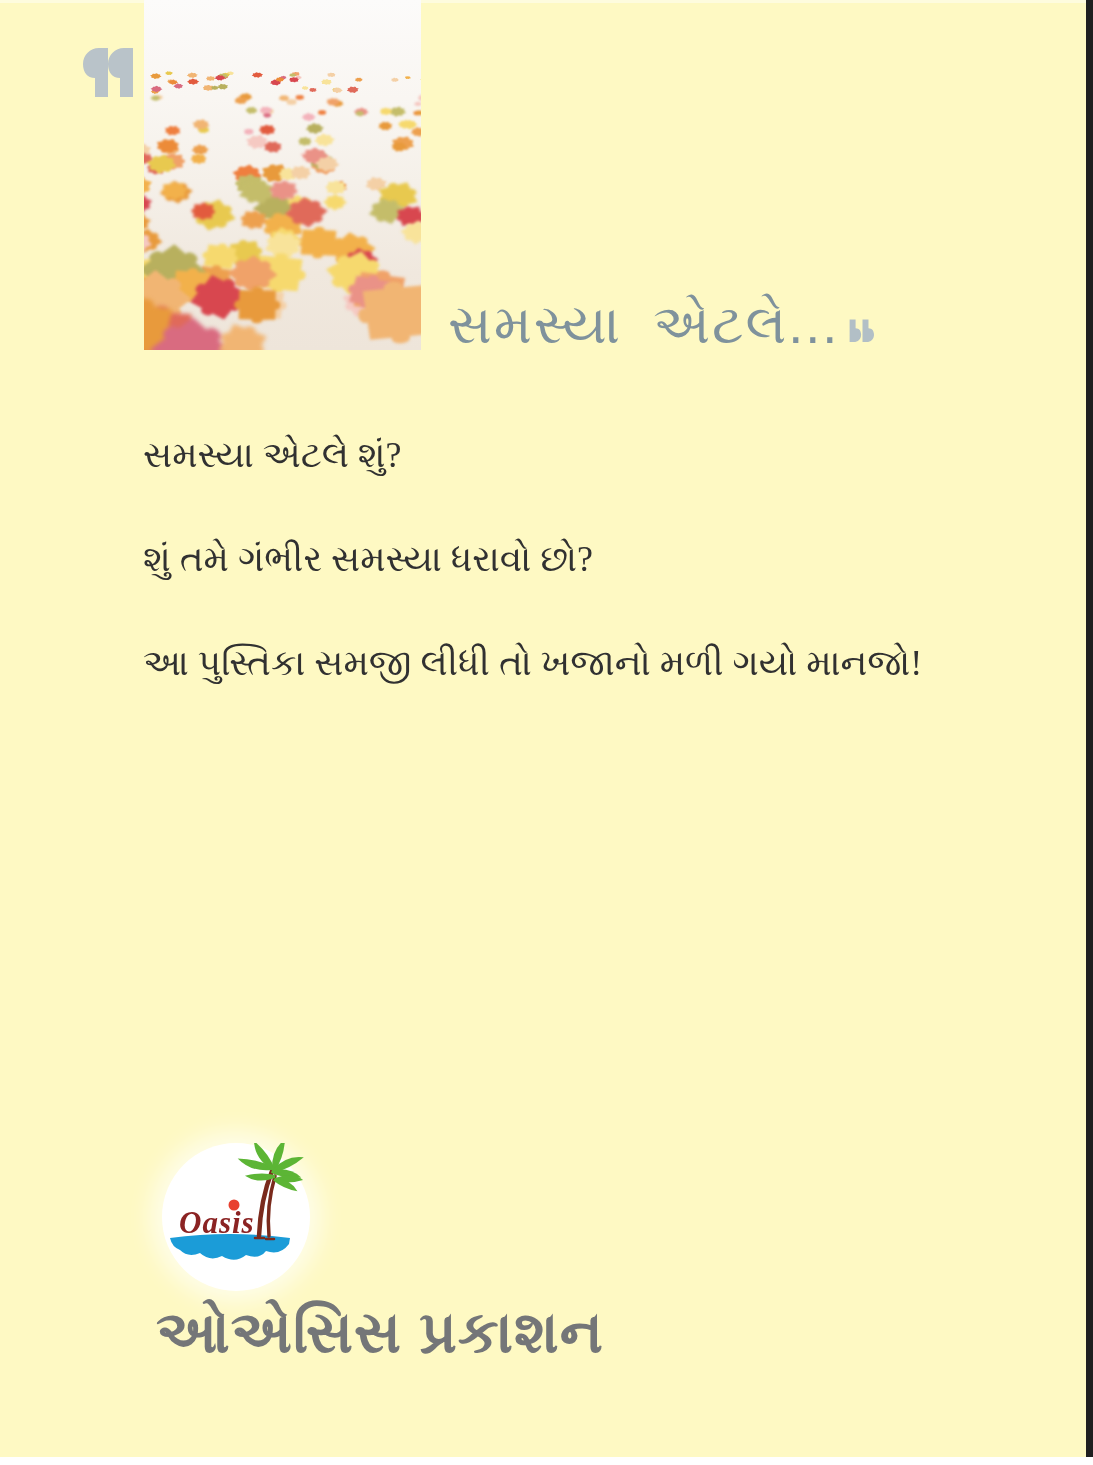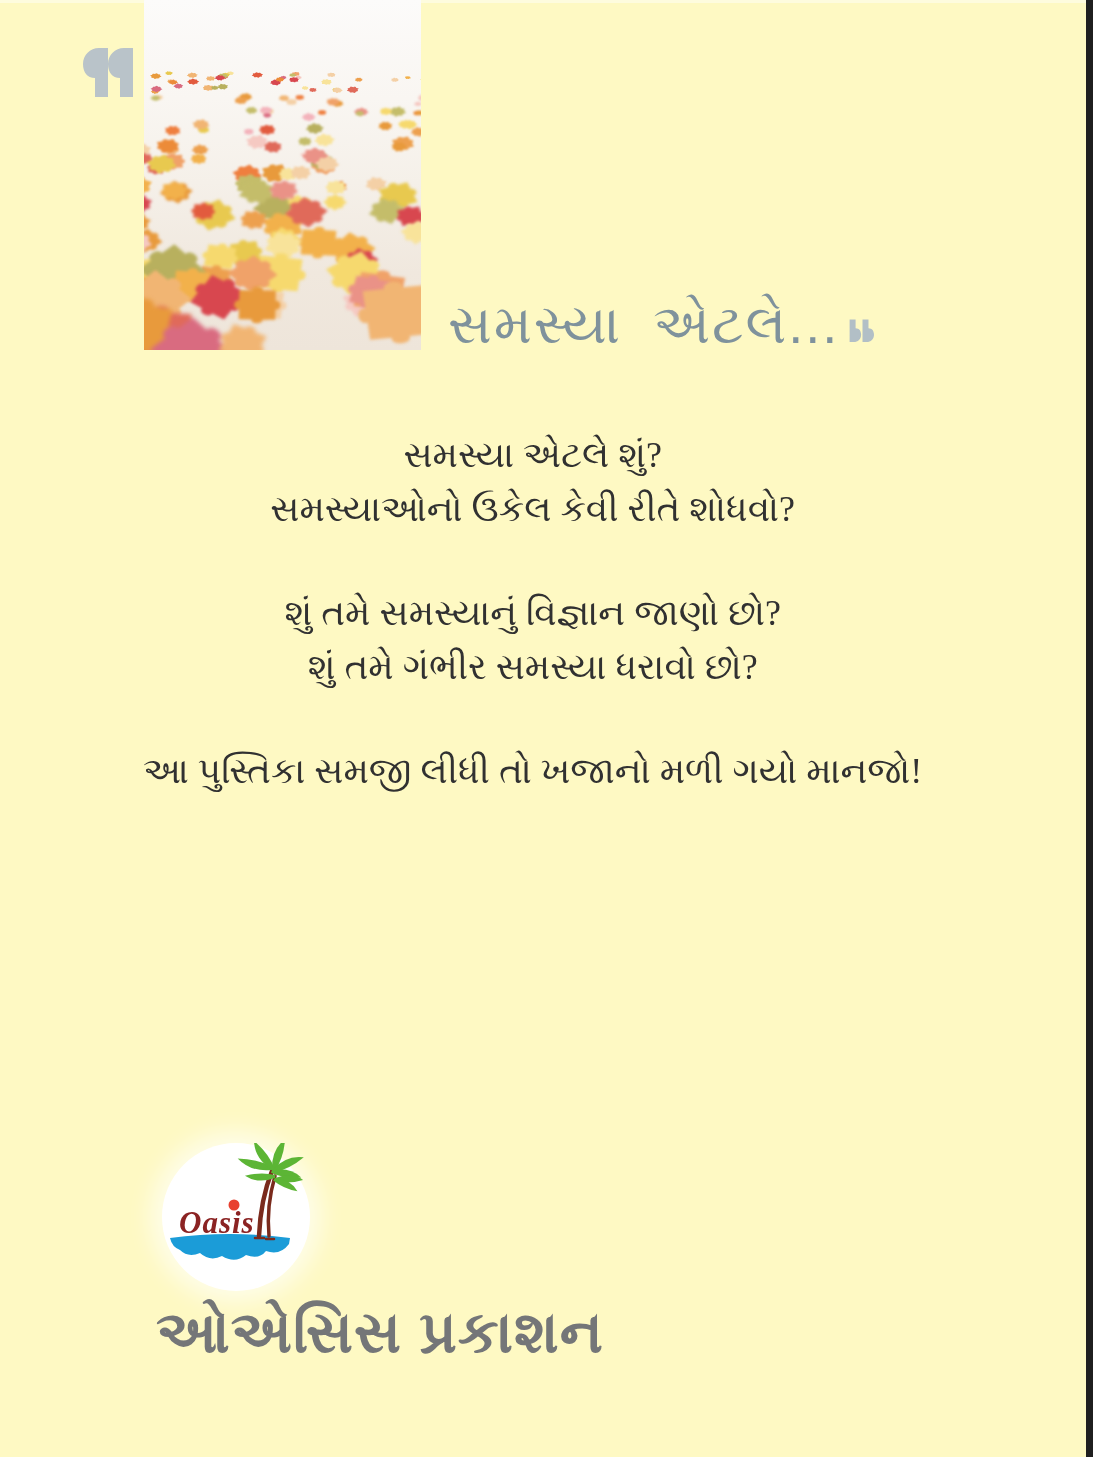--- a/index.html
+++ b/index.html
@@ -34,21 +34,21 @@
   }
   .close-quote{margin-left:10px;margin-top:30px;}
 
   .body-text{
     position:absolute;left:143px;top:428px;
     color:#313131;
     font-family:"Liberation Serif", serif;
     font-size:36px;line-height:54px;
   }
   .body-text .para{margin:0 0 50px 0;}
-  .body-text .line{white-space:nowrap;text-align:center;}
+  .body-text .line{white-space:nowrap;}
 
   .logo-wrap{
     position:absolute;left:162px;top:1143px;width:148px;height:148px;
     border-radius:50%;
     background:#ffffff;
     box-shadow:0 0 22px 12px rgba(255,255,255,.6);
   }
   .logo-wrap svg{display:block;}
   .oasis-text{
     font-family:"Liberation Serif", serif;
@@ -276,24 +276,22 @@
           <path d="M25,0 L25,49 L12,49 L12,30 C4,30 0,24 0,16 C0,7 7,0 16,0 Z"></path>
           <path d="M53,0 L53,49 L40,49 L40,30 C32,30 28,24 28,16 C28,7 35,0 44,0 Z"></path>
         </g>
       </g>
     </svg>
   </div>
 
   <div class="body-text">
     <div class="para">
       <div class="line">સમસ્યા એટલે શું?</div>
-      <div class="line">સમસ્યાઓનો ઉકેલ કેવી રીતે શોધવો?</div>
     </div>
     <div class="para">
-      <div class="line">શું તમે સમસ્યાનું વિજ્ઞાન જાણો છો?</div>
       <div class="line">શું તમે ગંભીર સમસ્યા ધરાવો છો?</div>
     </div>
     <div class="para">
       <div class="line">આ પુસ્તિકા સમજી લીધી તો ખજાનો મળી ગયો માનજો!</div>
     </div>
   </div>
 
   <div class="logo-wrap">
     <svg width="148" height="148" viewBox="0 0 148 148">
 

